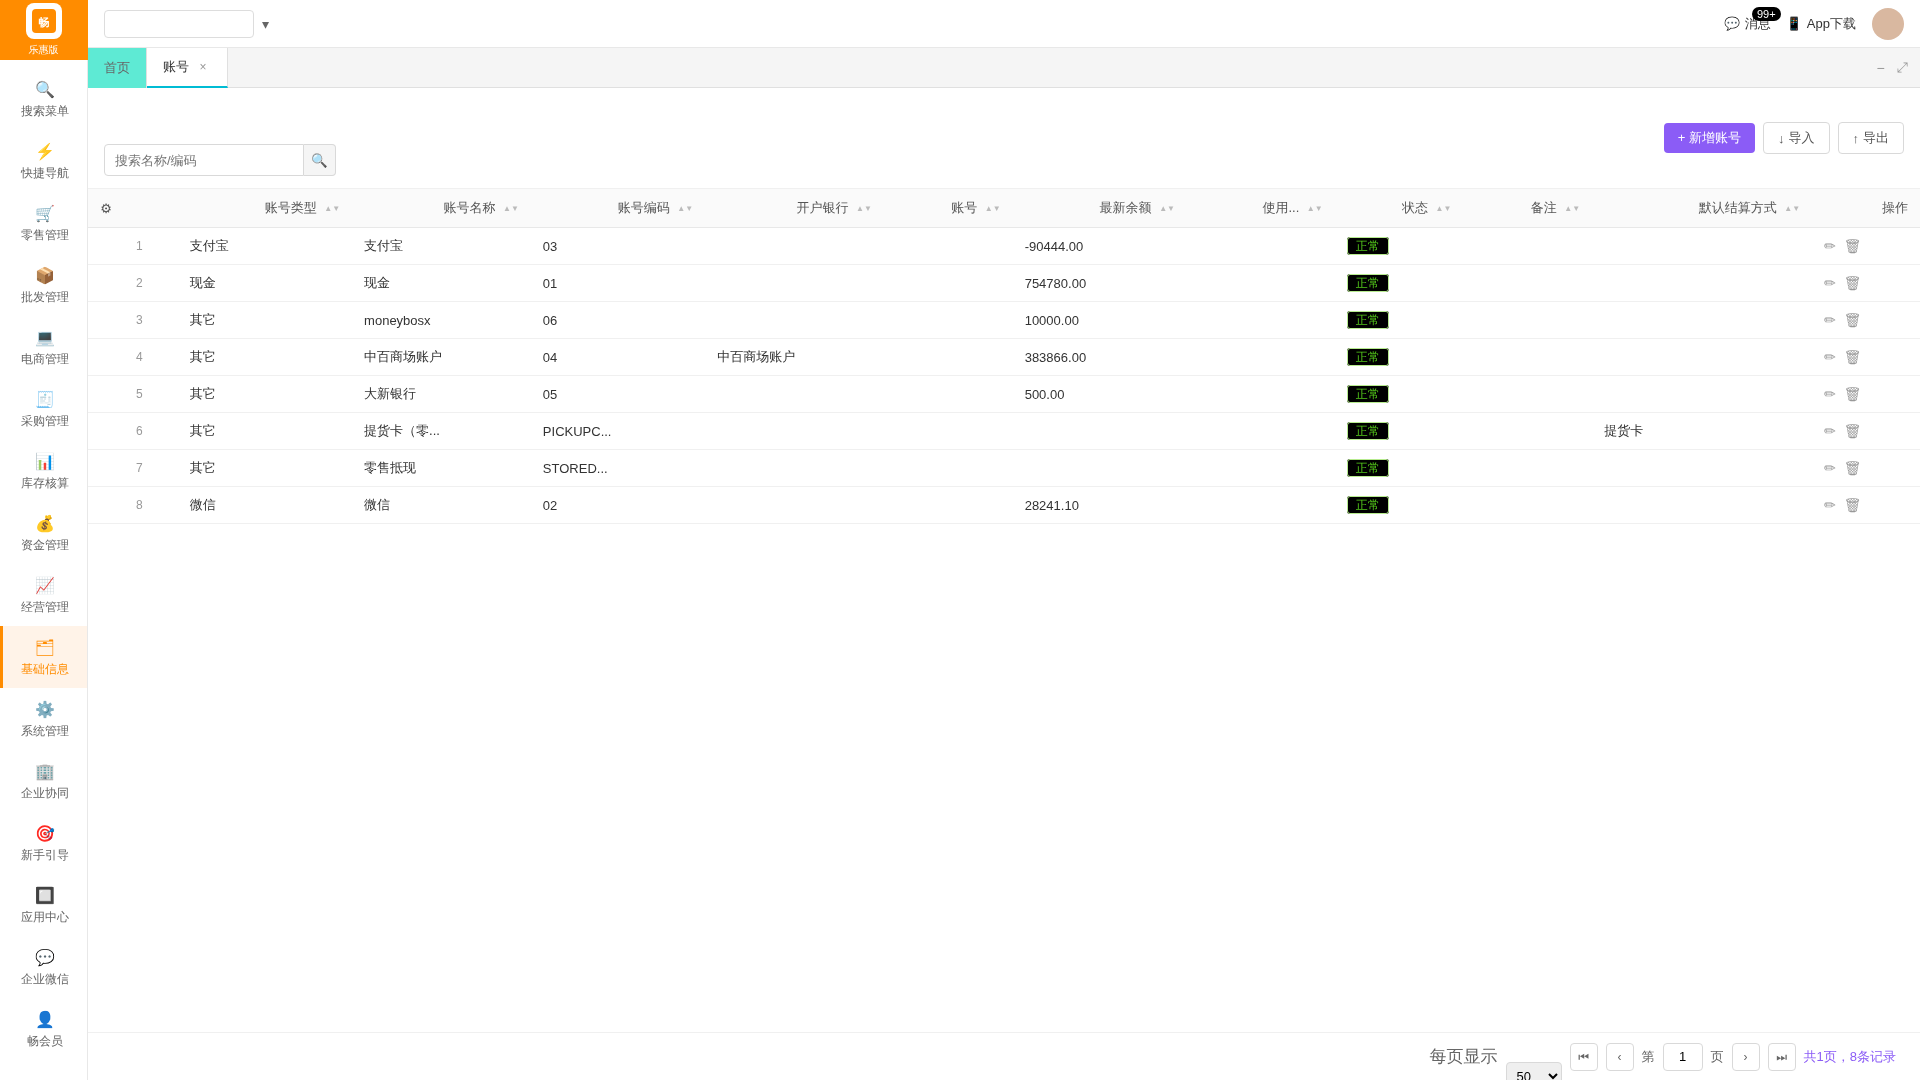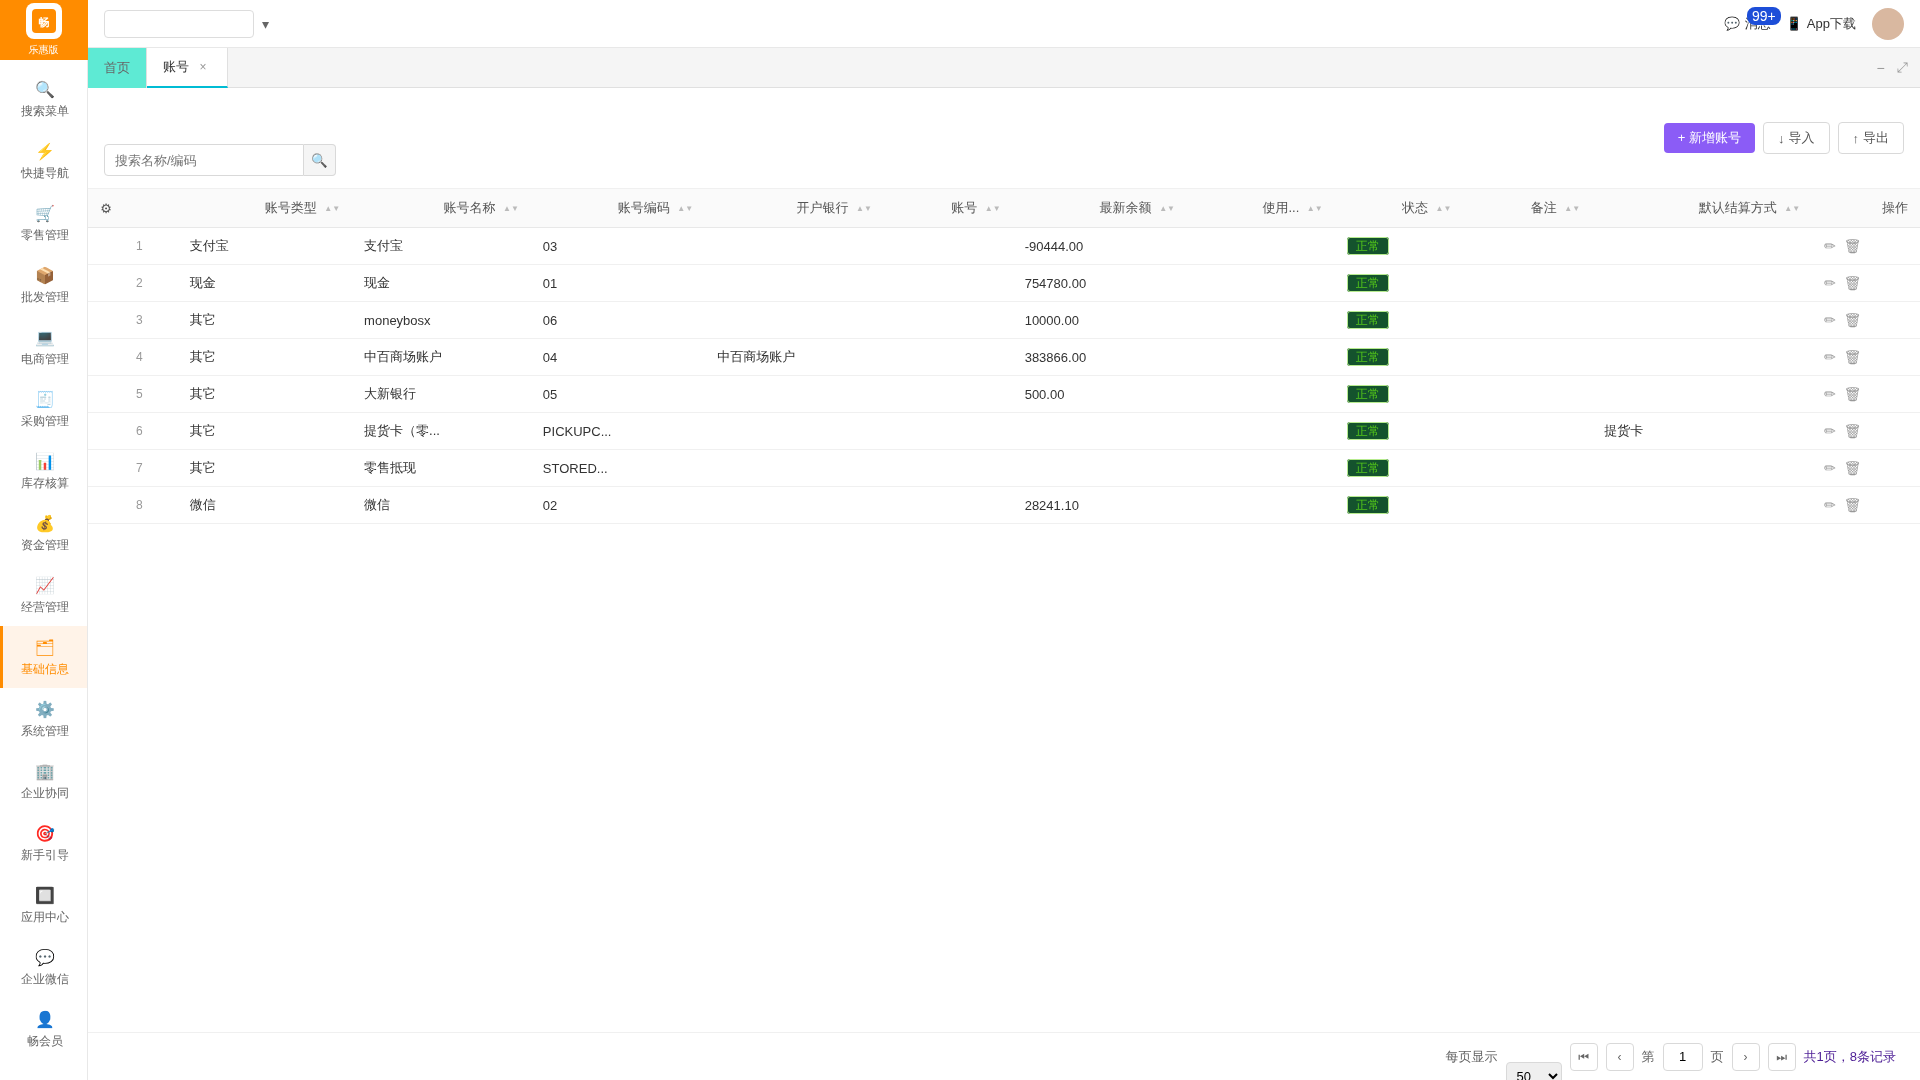--- a/index.html
+++ b/index.html
@@ -121,23 +121,23 @@
     .msg-btn {
       display: flex;
       align-items: center;
       gap: 4px;
       cursor: pointer;
       color: #333;
       font-size: 13px;
       position: relative;
     }
     .msg-badge {
-      background: #1d4ed8;
+      background: #000000;
       color: #fff;
-      font-size: 14px;
+      font-size: 11px;
       border-radius: 8px;
       padding: 1px 5px;
       position: absolute;
       top: -8px;
       right: -10px;
     }
     .app-download {
       display: flex;
       align-items: center;
       gap: 4px;
@@ -318,21 +318,21 @@
     tbody td {
       padding: 9px 12px;
       color: #333;
       white-space: nowrap;
     }
     .row-num {
       color: #999;
       font-size: 12px;
     }
     .status-badge {
-      background: #14532d;
+      background: #000000;
       color: #52c41a;
       border: 1px solid #b7eb8f;
       border-radius: 3px;
       padding: 1px 8px;
       font-size: 12px;
     }
     .action-icons {
       display: flex;
       gap: 8px;
     }
@@ -353,21 +353,21 @@
       height: 48px;
       border-top: 1px solid #f0f0f0;
       display: flex;
       align-items: center;
       justify-content: flex-end;
       padding: 0 24px;
       gap: 8px;
       flex-shrink: 0;
       background: #fff;
     }
-    .page-size-label { color: #666; font-size: 13px; }
+    .page-size-label { color: #666; font-size: 17px; }
     .page-size-select {
       height: 28px;
       border: 1px solid #d9d9d9;
       border-radius: 4px;
       padding: 0 6px;
       font-size: 13px;
       cursor: pointer;
       margin-top: 39px;
     }
     .page-nav-btn {
@@ -386,21 +386,21 @@
     .page-nav-btn:disabled { color: #ccc; cursor: not-allowed; }
     .page-input {
       width: 40px;
       height: 28px;
       border: 1px solid #d9d9d9;
       border-radius: 4px;
       text-align: center;
       font-size: 13px;
     }
     .page-text { color: #666; font-size: 13px; }
-    .page-total { color: #4c1d95; font-size: 13px; }
+    .page-total { color: #8b5cf6; font-size: 13px; }
   </style>
 </head>
 <body>
 
 <div class="sidebar">
   <div class="sidebar-logo">
     <div class="sidebar-logo-icon">
       <svg width="28" height="28" viewBox="0 0 28 28">
         <rect x="2" y="2" width="24" height="24" rx="4" fill="#ff8c00"></rect>
         <text x="14" y="19" text-anchor="middle" fill="#fff" font-size="11" font-weight="bold">畅</text>

